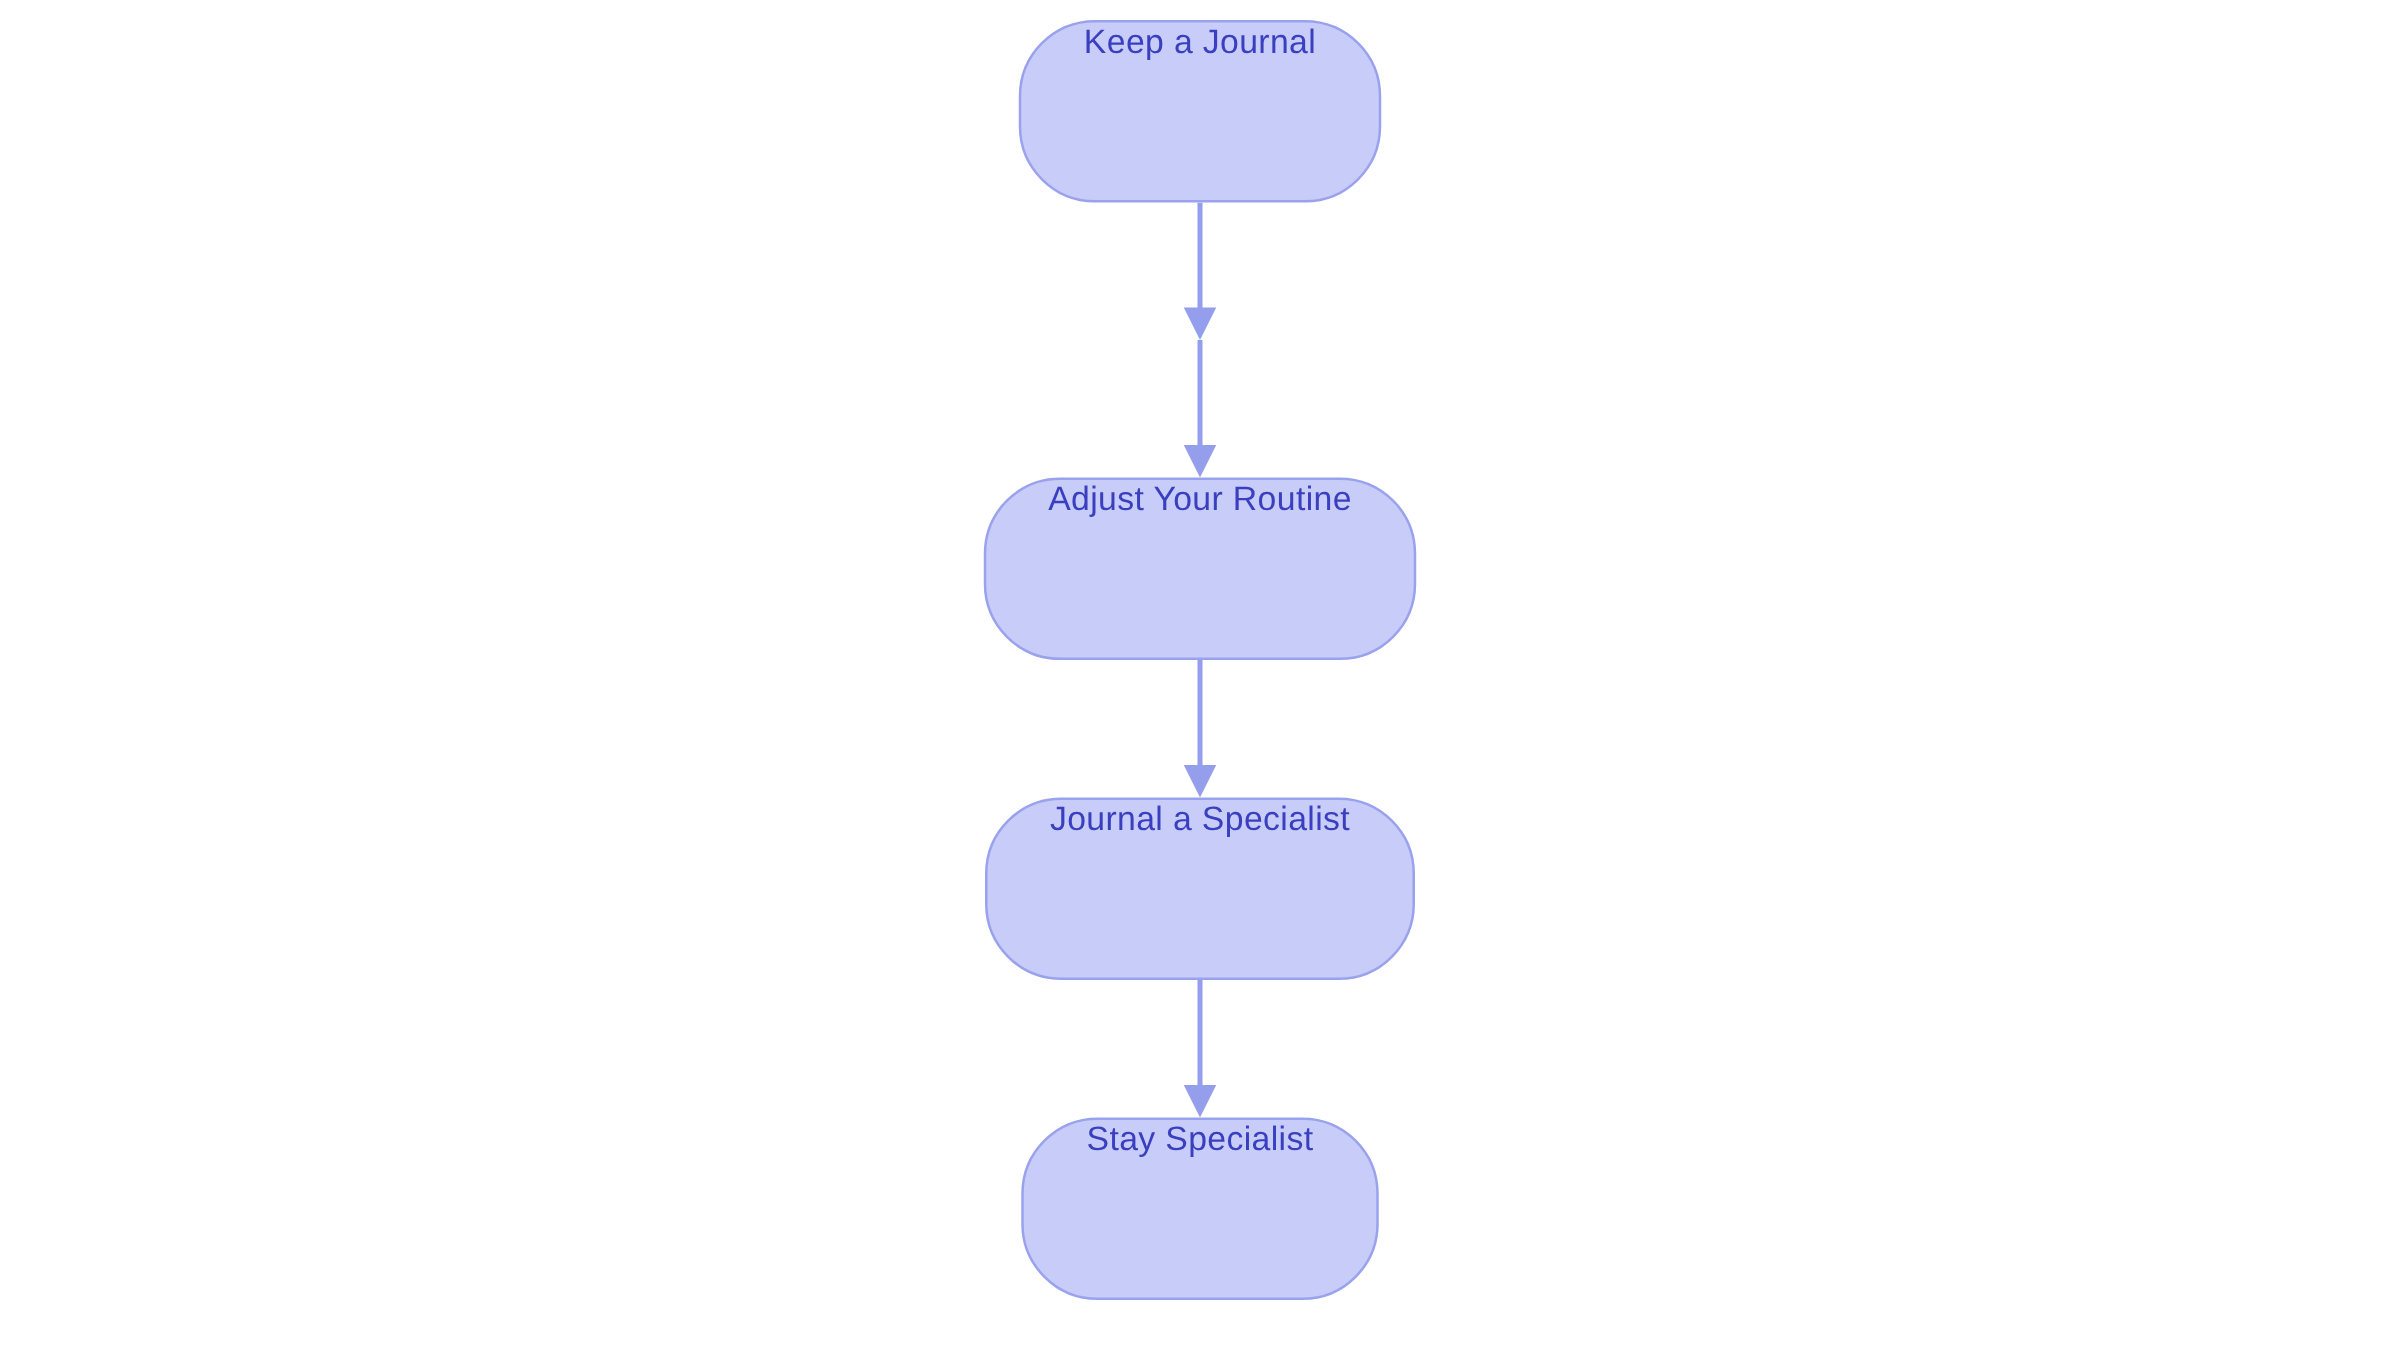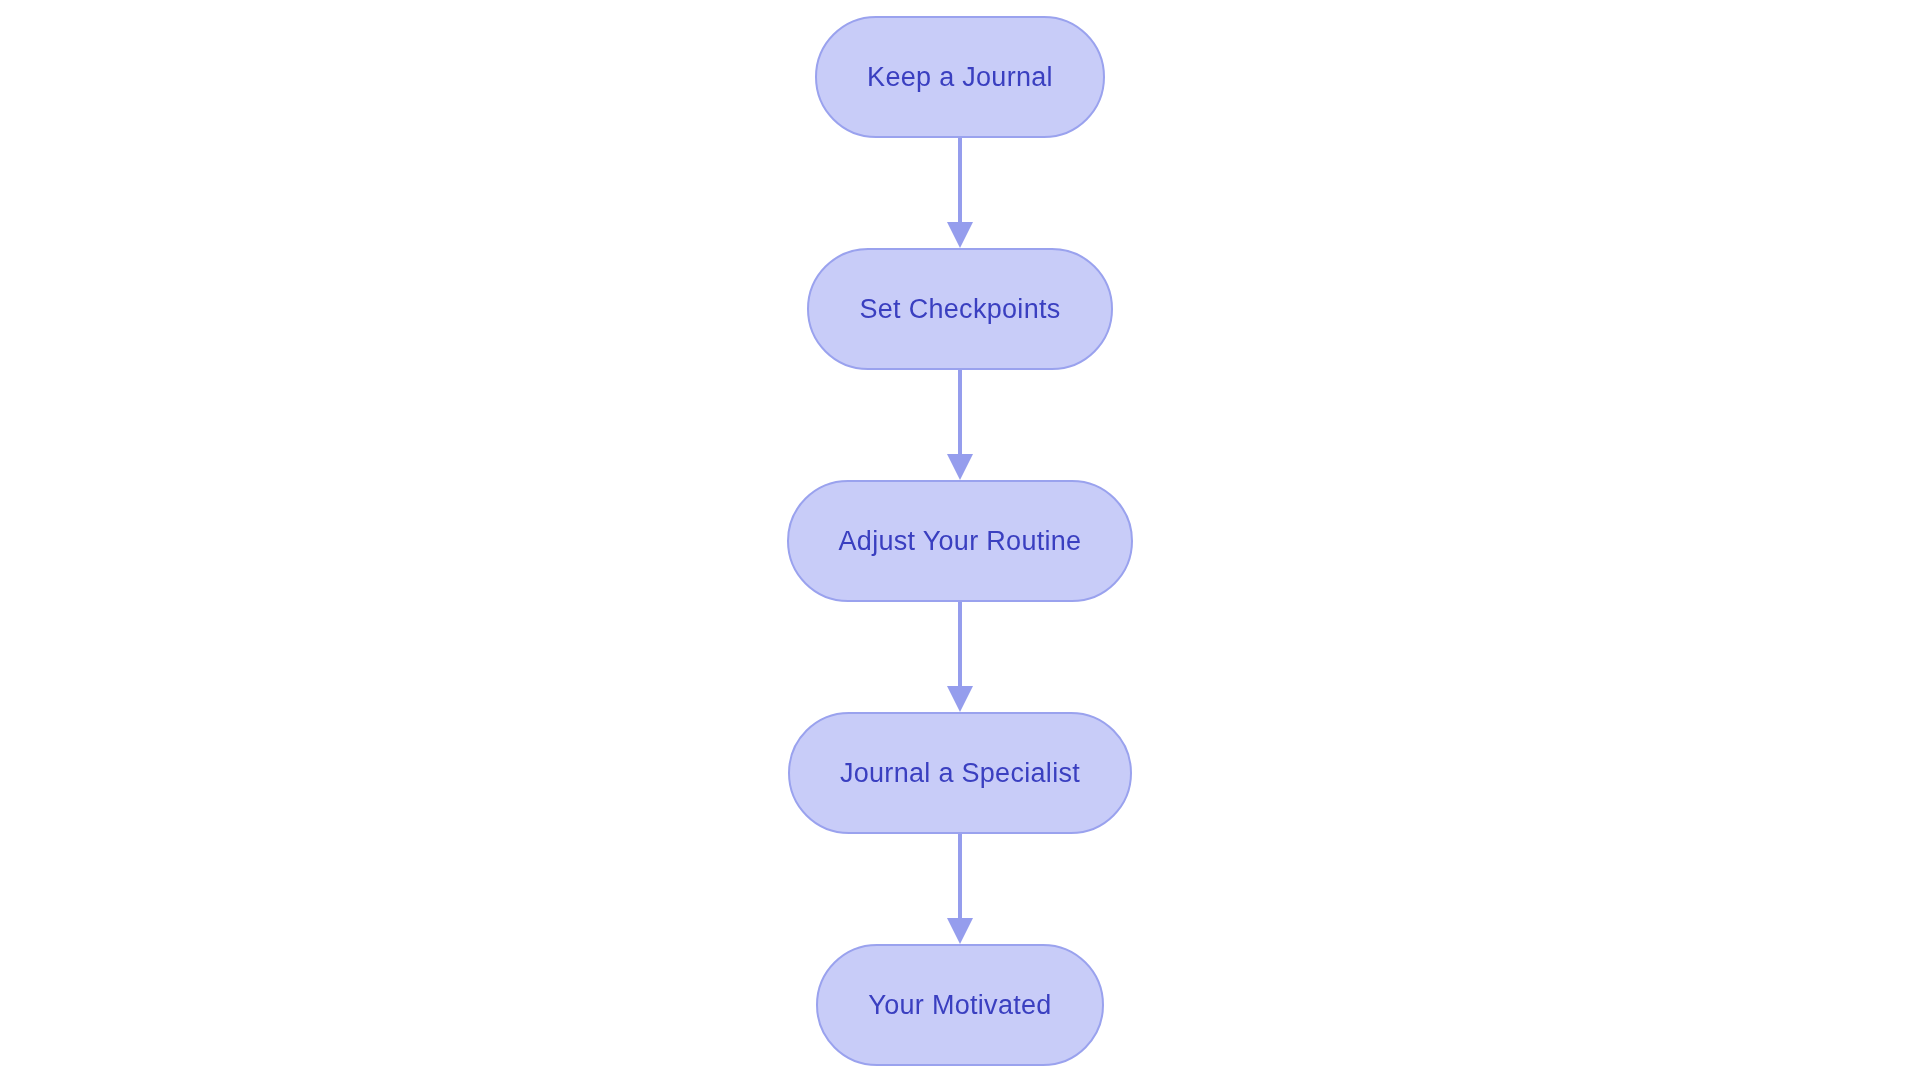--- a/index.html
+++ b/index.html
@@ -20,28 +20,28 @@
   .canvas {
     position: relative;
     width: 1920px;
     height: 1083px;
     display: flex;
     flex-direction: column;
     align-items: center;
     padding-top: 16px;
   }
   .node {
-    height: 122px;
+    height: 146px;
     min-width: 280px;
     padding: 0 50px;
     border-radius: 61px;
     background: var(--node-fill);
     border: 2px solid var(--node-border);
     display: flex;
-    align-items: center;
+    align-items: flex-start;
     justify-content: center;
     flex: 0 0 auto;
   }
   .node-label {
     font-size: 27px;
     letter-spacing: 0.3px;
     color: var(--node-text);
     white-space: nowrap;
   }
   .connector {
@@ -63,23 +63,20 @@
 
   <div class="node">
     <span class="node-label">Keep a Journal</span>
   </div>
 
   <svg class="connector" width="28" height="110" viewBox="0 0 28 110" aria-hidden="true">
     <line x1="14" y1="0" x2="14" y2="85"></line>
     <polygon points="1,84 27,84 14,110"></polygon>
   </svg>
 
-  <div class="node">
-    <span class="node-label">Set Checkpoints</span>
-  </div>
 
   <svg class="connector" width="28" height="110" viewBox="0 0 28 110" aria-hidden="true">
     <line x1="14" y1="0" x2="14" y2="85"></line>
     <polygon points="1,84 27,84 14,110"></polygon>
   </svg>
 
   <div class="node">
     <span class="node-label">Adjust Your Routine</span>
   </div>
 
@@ -91,16 +88,16 @@
   <div class="node">
     <span class="node-label">Journal a Specialist</span>
   </div>
 
   <svg class="connector" width="28" height="110" viewBox="0 0 28 110" aria-hidden="true">
     <line x1="14" y1="0" x2="14" y2="85"></line>
     <polygon points="1,84 27,84 14,110"></polygon>
   </svg>
 
   <div class="node">
-    <span class="node-label">Your Motivated</span>
+    <span class="node-label">Stay Specialist</span>
   </div>
 
 </div>
 
 </body></html>

